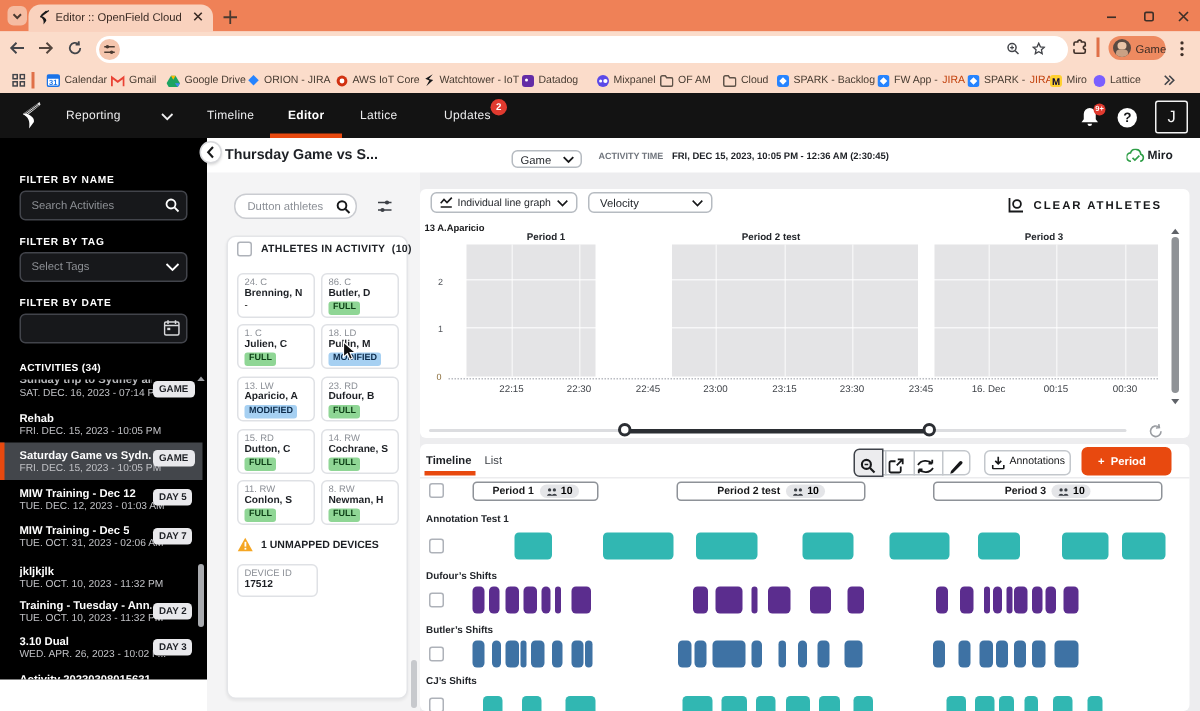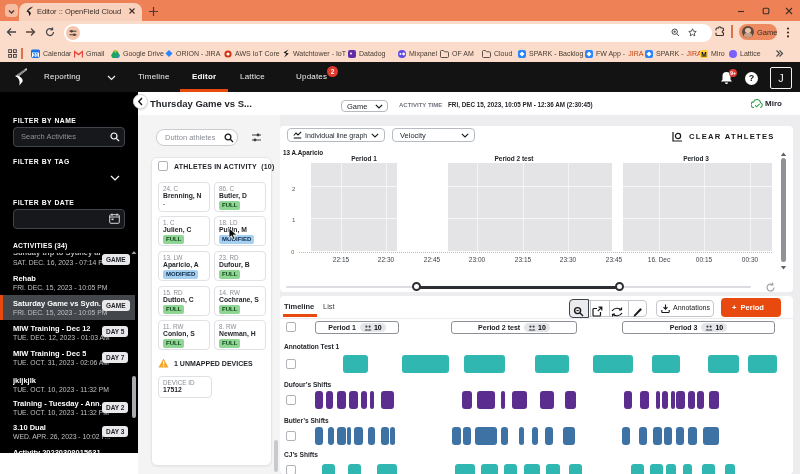--- a/index.html
+++ b/index.html
@@ -251,20 +251,21 @@
 <div class="abs" style="left:765px;top:99px;font-size:8px;font-weight:bold;color:#1d2025">Miro</div>
 
 <div class="abs" id="sidebar">
   <div class="flab" style="top:25px">FILTER BY NAME</div>
   <div class="finput" style="top:35px">Search Activities</div>
   <svg class="abs" style="left:110px;top:40px" width="10" height="10" viewBox="0 0 10 10">
         <circle cx="4" cy="4" r="3" stroke="#fff" stroke-width="1.2" fill="none"></circle>
         <path d="M6.3 6.3 L9 9" stroke="#fff" stroke-width="1.2"></path>
       </svg>
   <div class="flab" style="top:66px">FILTER BY TAG</div>
+  <div class="finput" style="top:76px">Select Tags</div>
   <svg class="abs" style="left:110px;top:83px" width="10" height="6" viewBox="0 0 10 6">
         <path d="M1 1 L5 5 L9 1" stroke="#fff" stroke-width="1.2" fill="none"></path>
       </svg>
   <div class="flab" style="top:107px">FILTER BY DATE</div>
   <div class="finput" style="top:117px"></div>
   <svg class="abs" style="left:109px;top:121px" width="11" height="11" viewBox="0 0 11 11">
         <rect x="0.7" y="1.7" width="9.6" height="8.6" rx="1" stroke="#d8d9dc" fill="none" stroke-width="1"></rect>
         <path d="M0.7 4 H10.3 M3 0.5 V3 M8 0.5 V3" stroke="#d8d9dc" stroke-width="1"></path>
         <rect x="2.5" y="5.5" width="2" height="1.6" fill="#d8d9dc"></rect>
       </svg>

